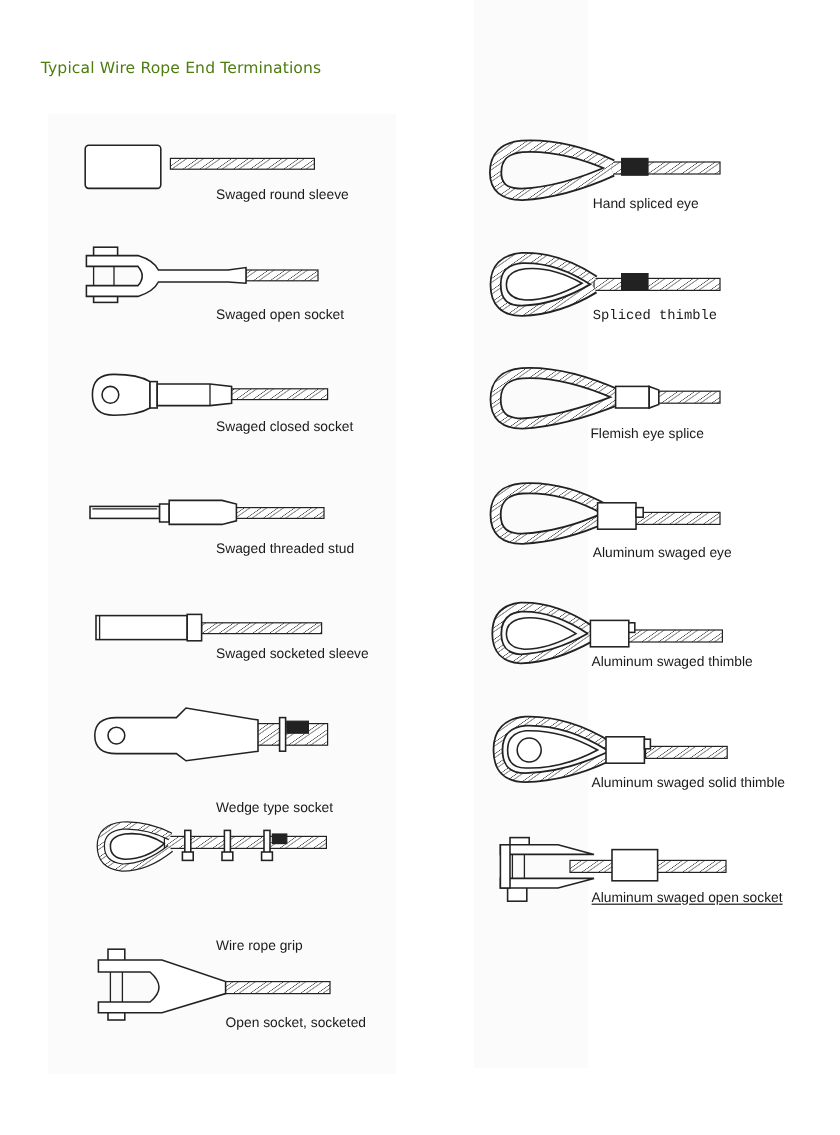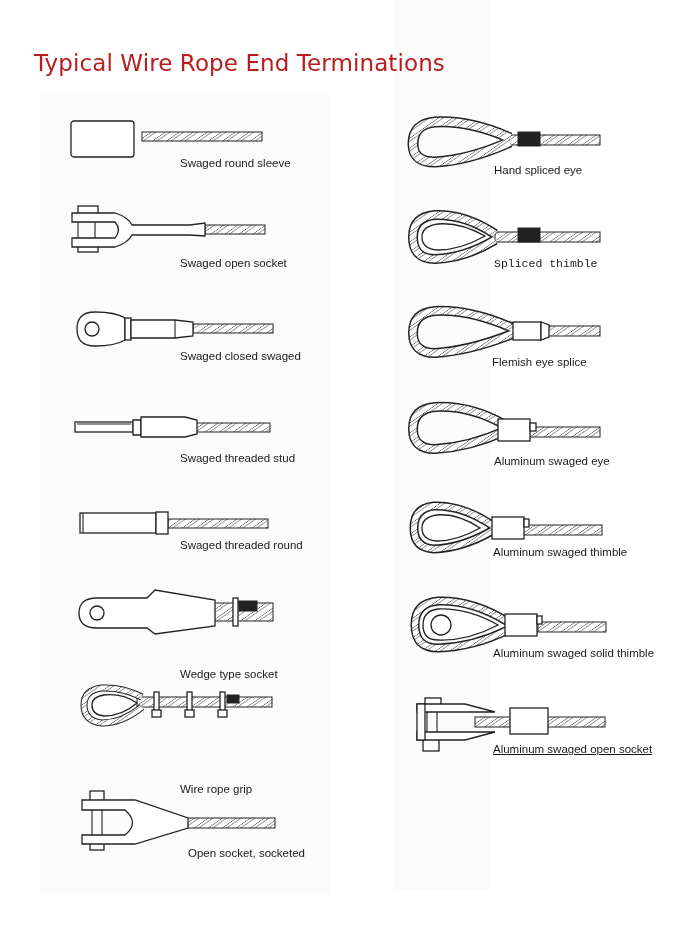--- a/index.html
+++ b/index.html
@@ -1,18 +1,18 @@
 <!DOCTYPE html>
 <html><head>
 <meta charset="utf-8">
 <style>
   html, body { margin: 0; padding: 0; background: #ffffff; }
   body { width: 700px; height: 946px; position: relative; overflow: hidden; font-family: "Liberation Sans", sans-serif; }
   .panel-bg { position: absolute; background: #fbfbfb; }
-  .title { position: absolute; left: 34px; top: 50px; font-family: "DejaVu Sans", sans-serif; font-size: 23px; color: #b91c1c; letter-spacing: 0.1px; }
+  .title { position: absolute; left: 34px; top: 50px; font-family: "DejaVu Sans", sans-serif; font-size: 13px; color: #4d7c0f; letter-spacing: 0.1px; }
   .item { position: absolute; }
   .item svg { position: absolute; left: 0; top: 0; overflow: visible; }
   .label { position: absolute; font-size: 11.5px; color: #1a1a1a; white-space: nowrap; }
   svg .o { fill: #fff; stroke: #222; stroke-width: 1.3; }
   svg .l { fill: none; stroke: #222; stroke-width: 1.1; }
   svg .d { fill: #222; stroke: #222; }
 </style>
 </head>
 <body>
 
@@ -53,42 +53,42 @@
 
 <div class="item" style="left:75px;top:310px;">
   <svg width="200" height="40">
     <rect x="118" y="14" width="80" height="9" fill="url(#rope)" stroke="#222" stroke-width="1"></rect>
     <path d="M20,2 Q40,2 50,8 V30 Q40,36 20,36 Q2,36 2,19 Q2,2 20,2 Z" class="o"></path>
     <rect x="50" y="8" width="6" height="22" class="o"></rect>
     <path d="M56,10 H100 L118,12 V26 L100,28 H56 Z" class="o"></path>
     <line x1="100" y1="10" x2="100" y2="28" class="l"></line>
     <circle cx="17" cy="19" r="7" class="o"></circle>
   </svg>
-  <div class="label" style="left:105px;top:40px;">Swaged closed swaged</div>
+  <div class="label" style="left:105px;top:40px;">Swaged closed socket</div>
 </div>
 
 <div class="item" style="left:75px;top:415px;">
   <svg width="200" height="30">
     <rect x="120" y="8" width="75" height="9" fill="url(#rope)" stroke="#222" stroke-width="1"></rect>
     <rect x="0" y="7" width="58" height="10" class="o"></rect>
     <line x1="2" y1="9" x2="56" y2="9" class="l" stroke-width="0.6"></line>
     <path d="M58,5 H66 V20 H58 Z" class="o"></path>
     <path d="M66,2 H110 L122,5 V19 L110,22 H66 Z" class="o"></path>
   </svg>
   <div class="label" style="left:105px;top:37px;">Swaged threaded stud</div>
 </div>
 
 <div class="item" style="left:80px;top:511px;">
   <svg width="200" height="30">
     <rect x="88" y="8" width="100" height="9" fill="url(#rope)" stroke="#222" stroke-width="1"></rect>
     <rect x="0" y="2" width="76" height="20" class="o"></rect>
     <line x1="3" y1="2" x2="3" y2="22" class="l"></line>
     <rect x="76" y="1" width="12" height="22" class="o"></rect>
   </svg>
-  <div class="label" style="left:100px;top:28px;">Swaged threaded round</div>
+  <div class="label" style="left:100px;top:28px;">Swaged socketed sleeve</div>
 </div>
 
 <div class="item" style="left:77px;top:588px;">
   <svg width="200" height="55">
     <rect x="136" y="15" width="60" height="18" fill="url(#rope)" stroke="#222" stroke-width="1"></rect>
     <rect x="162" y="13" width="18" height="10" class="d"></rect>
     <rect x="156" y="10" width="5" height="28" class="o"></rect>
     <path d="M20,10 H70 L78,2 L138,12 V38 L78,46 L70,40 H20 Q2,40 2,25 Q2,10 20,10 Z" class="o"></path>
     <circle cx="20" cy="25" r="7" class="o"></circle>
   </svg>

